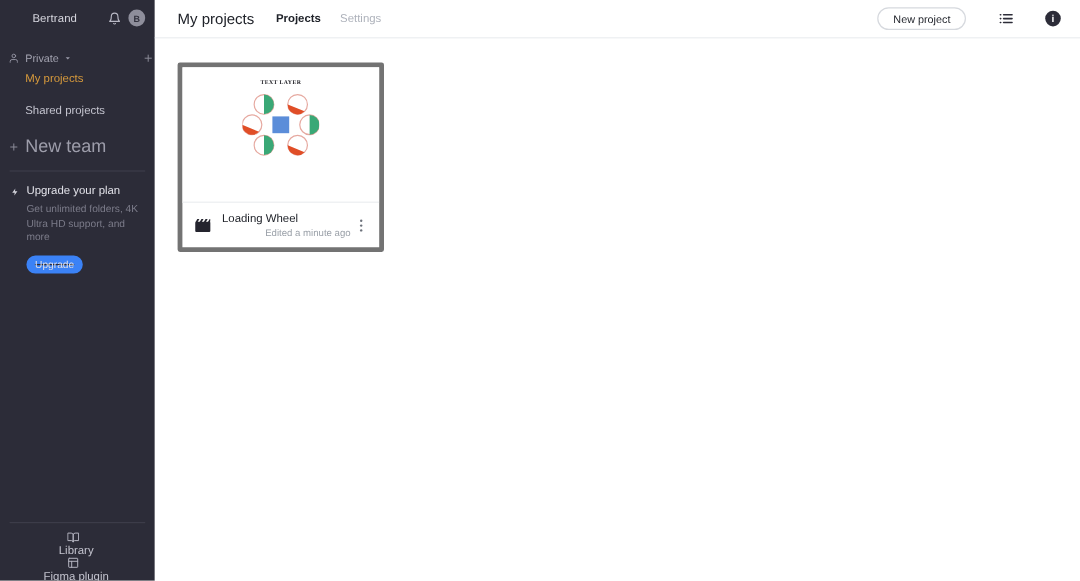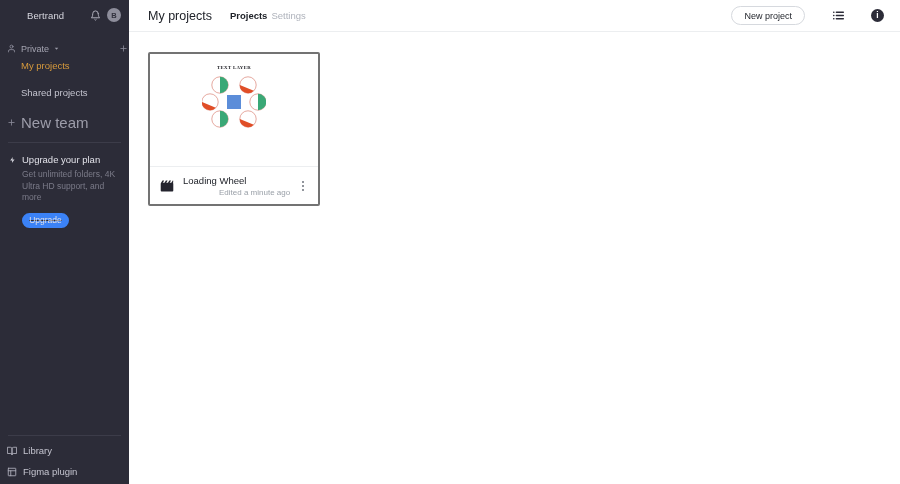--- a/index.html
+++ b/index.html
@@ -191,20 +191,21 @@
     margin: 0 8px 6px 8px;
   }
   .sb-bottom-item {
     display: flex;
     align-items: center;
     padding: 0 8px 0 6px;
     height: 17px;
     font-size: 9.5px;
     color: #c4c4cf;
     margin-bottom: 4px;
+    flex-direction: column;
   }
   .sb-bottom-item .gi {
     width: 12px;
     height: 12px;
     display: inline-flex;
     align-items: center;
     justify-content: center;
     margin-right: 5px;
     flex: 0 0 12px;
   }
@@ -228,21 +229,21 @@
   .page-title {
     font-size: 12.5px;
     color: #20232a;
     font-weight: normal;
     margin-right: 18px;
     white-space: nowrap;
   }
   .tabs {
     display: flex;
     align-items: center;
-    gap: 4px;
+    gap: 16px;
   }
   .tab {
     font-size: 9.5px;
     color: #aeb2bb;
     white-space: nowrap;
     cursor: pointer;
   }
   .tab.active {
     color: #20232a;
     font-weight: bold;
@@ -290,21 +291,21 @@
     cursor: pointer;
   }
 
   .content {
     padding: 20px 0 0 19px;
   }
 
   
   .card {
     width: 172px;
-    border: 2px solid #737373;
+    border: 4px solid #737373;
     border-radius: 2px;
     background: #fff;
     box-sizing: border-box;
     overflow: hidden;
   }
   .card-thumb {
     height: 112px;
     background: #fff;
     position: relative;
     border-bottom: 1px solid #eceef0;

